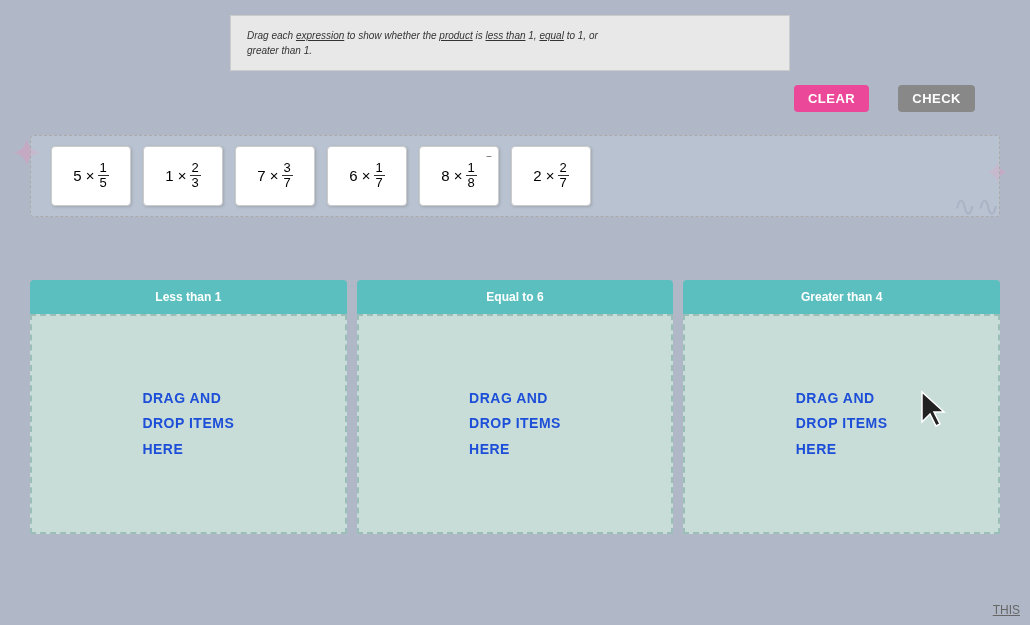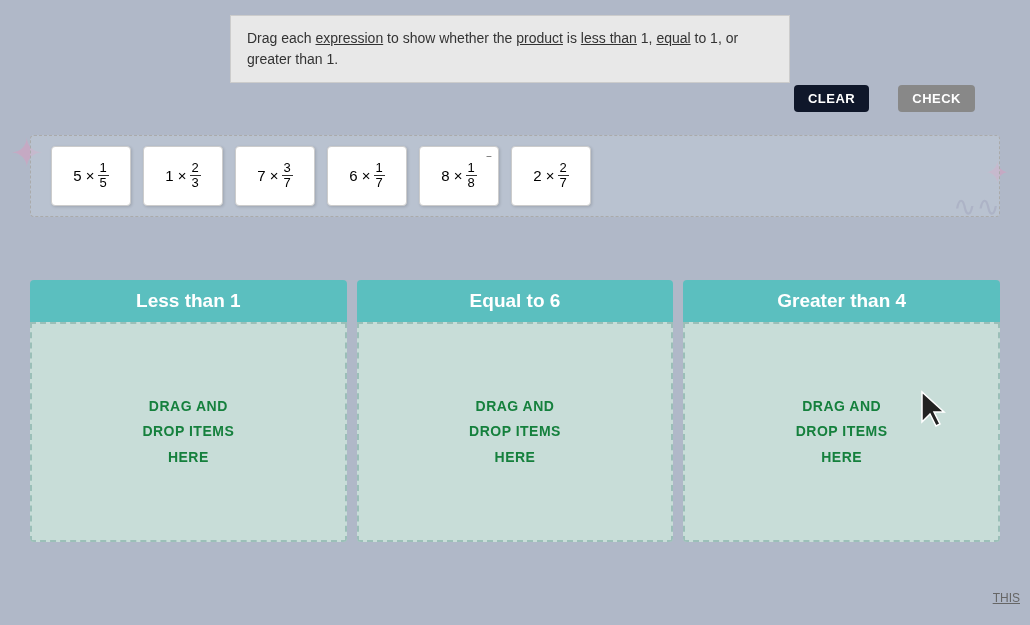--- a/index.html
+++ b/index.html
@@ -21,23 +21,24 @@
     }
 
     
     .instruction-box {
       background: #e8e8e8;
       border: 1px solid #ccc;
       padding: 12px 16px;
       margin-left: 210px;
       margin-right: 32px;
       max-width: 560px;
-      font-size: 14px;
+      font-size: 10px;
       line-height: 1.5;
       color: #333;
+      font-style: italic;
     }
 
     .instruction-box u {
       text-decoration: underline;
     }
 
     
     .buttons-row {
       position: absolute;
       top: 85px;
@@ -50,21 +51,21 @@
       padding: 6px 14px;
       border: none;
       border-radius: 4px;
       font-size: 13px;
       font-weight: bold;
       cursor: pointer;
       letter-spacing: 0.5px;
     }
 
     .btn-clear {
-      background: #0f172a;
+      background: #ec4899;
       color: white;
     }
 
     .btn-check {
       background: #888;
       color: #ffffff;
       margin-left: 23px;
     }
 
     
@@ -135,41 +136,41 @@
     .drop-zone {
       flex: 1;
       border-radius: 4px;
       overflow: hidden;
       min-height: 260px;
     }
 
     .drop-zone-header {
       padding: 10px;
       text-align: center;
-      font-size: 19px;
+      font-size: 12px;
       font-weight: bold;
       color: white;
     }
 
     .drop-zone-header.teal {
       background: #5bbfbf;
     }
 
     .drop-zone-body {
       background: #c8ddd8;
       min-height: 220px;
       display: flex;
       align-items: center;
       justify-content: center;
       border: 2px dashed #9bbfb8;
     }
 
     .drop-hint {
-      text-align: center;
-      color: #15803d;
+      text-align: left;
+      color: #1d4ed8;
       font-size: 14px;
       font-weight: bold;
       line-height: 1.8;
       letter-spacing: 0.5px;
     }
 
     
     .cursor-img {
       position: absolute;
       top: 390px;
@@ -192,21 +193,21 @@
       position: absolute;
       color: #8888aa;
       font-size: 28px;
       opacity: 0.5;
       pointer-events: none;
     }
 
     
     .bottom-right-text {
       position: absolute;
-      bottom: 20px;
+      bottom: 8px;
       right: 10px;
       font-size: 12px;
       color: #666;
       text-decoration: underline;
     }
   </style>
 </head>
 <body>
 
 <div class="main-container">

